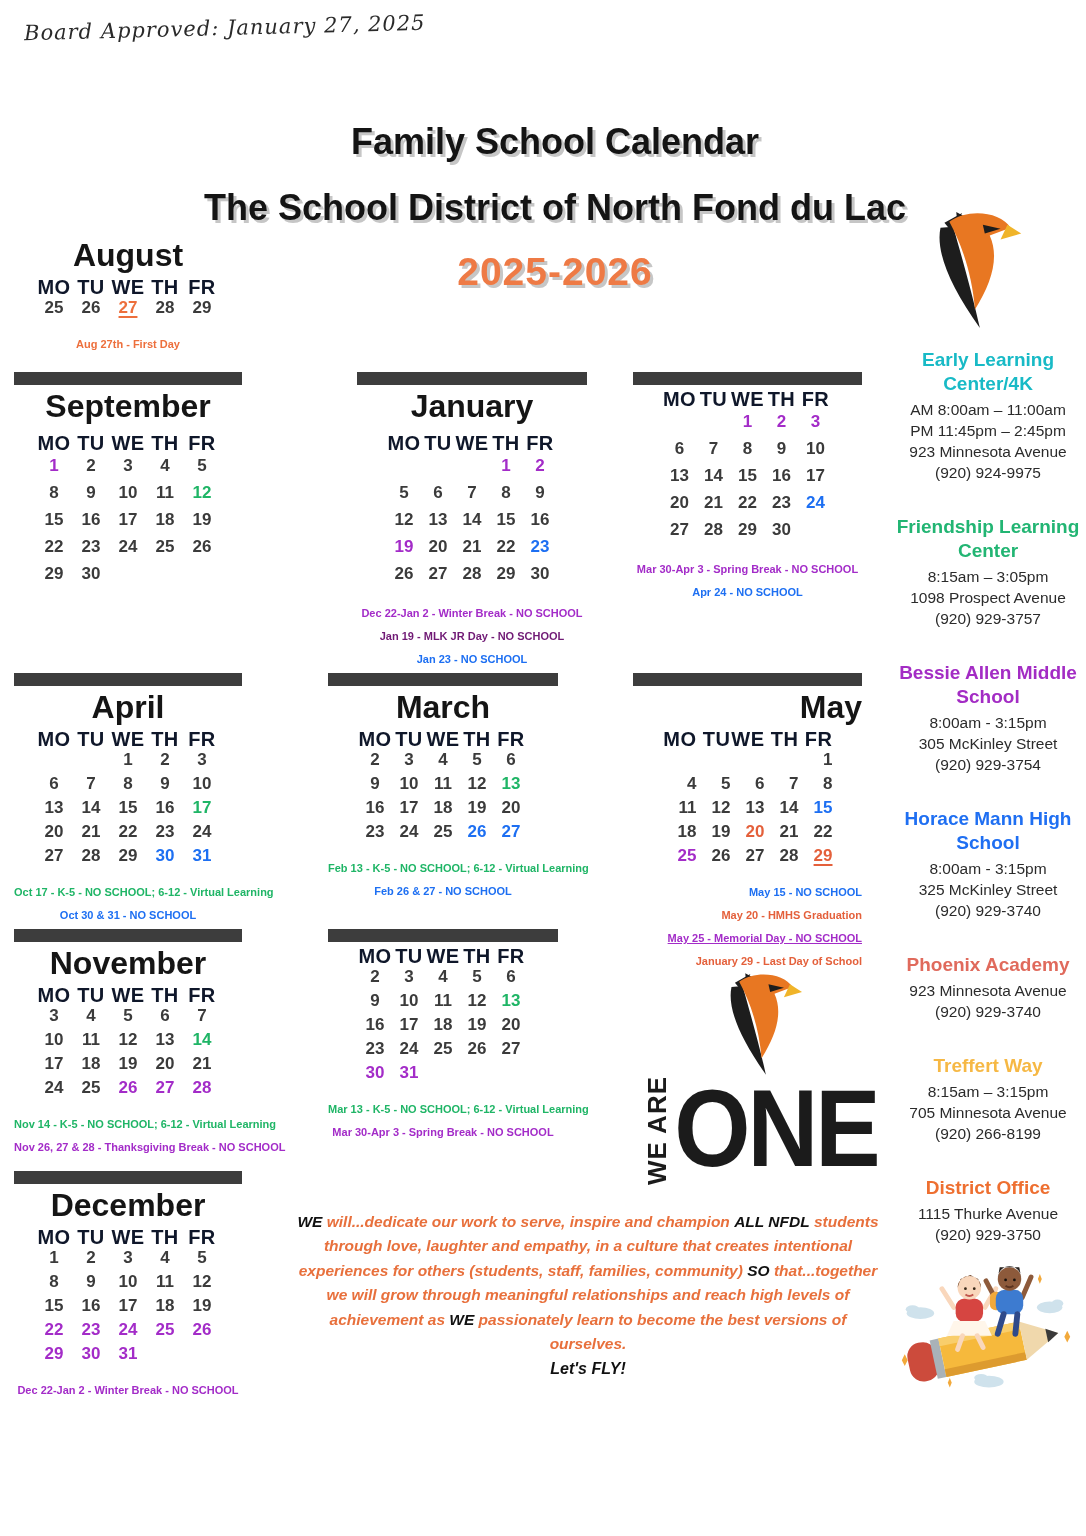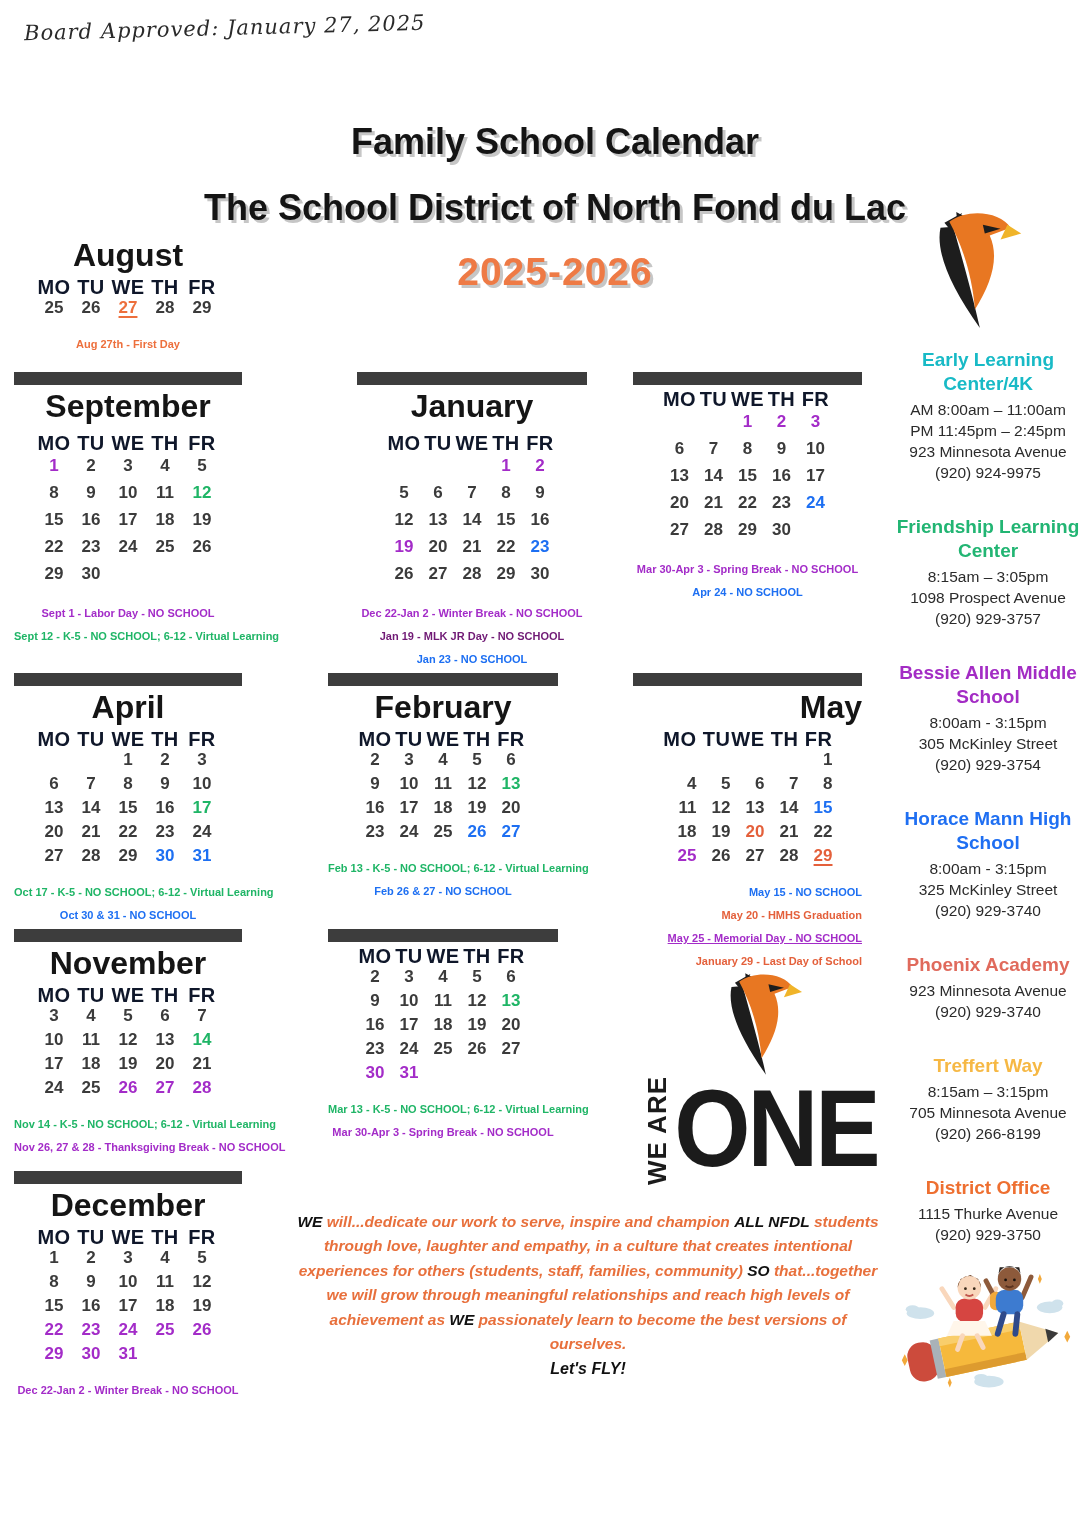--- a/index.html
+++ b/index.html
@@ -161,24 +161,20 @@
           <span class="day">25</span>
           <span class="day">26</span>
         </div>
         <div class="grid week">
           <span class="day">29</span>
           <span class="day">30</span>
           <span class="day"></span>
           <span class="day"></span>
           <span class="day"></span>
         </div>
-        <div class="notes">
-          <div class="note" style="color: rgb(163, 44, 200);">Sept 1 - Labor Day - NO SCHOOL</div>
-          <div class="note" style="color: rgb(31, 181, 102);">Sept 12 - K-5 - NO SCHOOL; 6-12 - Virtual Learning</div>
-        </div>
       </section>
       <section class="month compact" id="month-october">
         <div class="bar" style="background: rgb(61, 61, 61);"></div>
         <h2 class="mtitle">April</h2>
         <div class="grid dow">
           <span>MO</span>
           <span>TU</span>
           <span>WE</span>
           <span>TH</span>
           <span>FR</span>
@@ -361,21 +357,21 @@
           <span class="day">30</span>
         </div>
         <div class="notes">
           <div class="note" style="color: rgb(163, 44, 200);">Dec 22-Jan 2 - Winter Break - NO SCHOOL</div>
           <div class="note" style="color: #701a75;">Jan 19 - MLK JR Day - NO SCHOOL</div>
           <div class="note" style="color: rgb(29, 111, 242);">Jan 23 - NO SCHOOL</div>
         </div>
       </section>
       <section class="month compact" id="month-february">
         <div class="bar" style="background: rgb(61, 61, 61);"></div>
-        <h2 class="mtitle">February</h2>
+        <h2 class="mtitle">March</h2>
         <div class="grid dow">
           <span>MO</span>
           <span>TU</span>
           <span>WE</span>
           <span>TH</span>
           <span>FR</span>
         </div>
         <div class="grid week">
           <span class="day">2</span>
           <span class="day">3</span>

